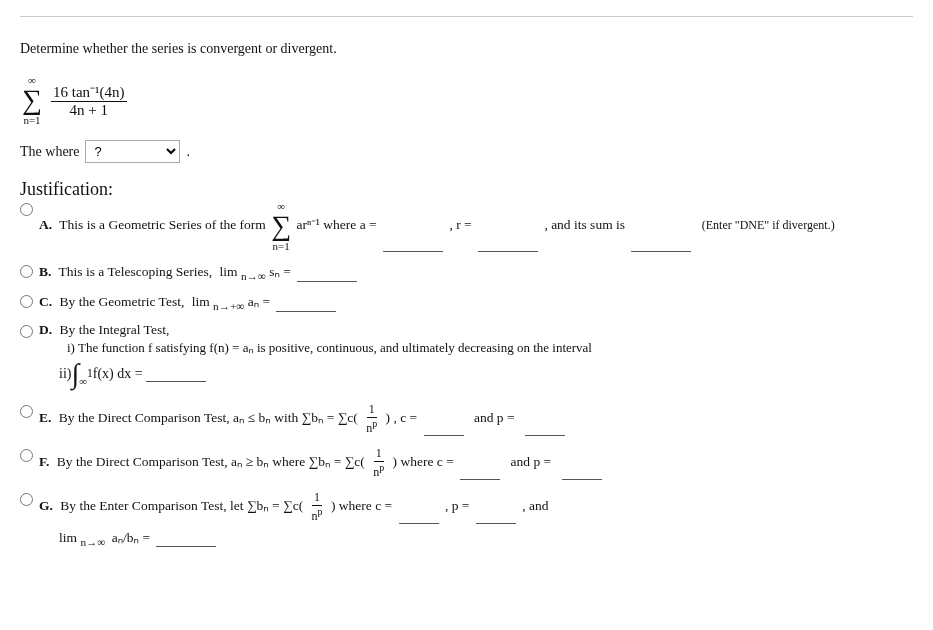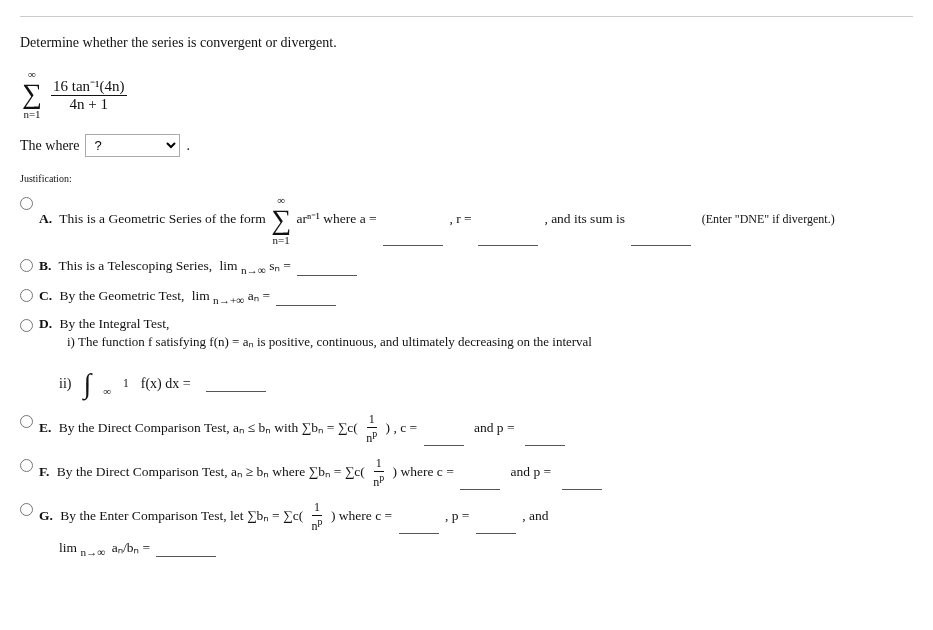--- a/index.html
+++ b/index.html
@@ -9,21 +9,21 @@
       background: #fff;
       color: #111;
       padding: 16px 20px;
       width: 933px;
       min-height: 630px;
     }
     .page-title {
       font-size: 14px;
       margin-bottom: 14px;
       border-top: 1px solid #ccc;
-      padding-top: 18px;
+      padding-top: 24px;
     }
     .series-display {
       margin-bottom: 14px;
       font-size: 15px;
     }
     .series-sum {
       display: inline-flex;
       align-items: center;
       gap: 4px;
     }
@@ -72,23 +72,22 @@
       font-size: 14px;
     }
     .dropdown-select {
       font-size: 13px;
       border: 1px solid #aaa;
       padding: 2px 4px;
       background: #fff;
       min-width: 80px;
     }
     .section-label {
-      font-size: 10px;
+      font-size: 18px;
       font-weight: normal;
-      margin-bottom: 10px;
     }
     .option-row {
       display: flex;
       align-items: flex-start;
       gap: 6px;
       margin-bottom: 10px;
       font-size: 13.5px;
     }
     .option-radio {
       margin-top: 3px;
@@ -123,22 +122,22 @@
       font-size: 12px;
       margin-left: 4px;
     }
     .sub-option {
       margin-left: 28px;
       font-size: 13px;
     }
     .integral-row {
       display: flex;
       align-items: center;
-      gap: 12px;
-      margin: 20px 0 4px 20px;
+      gap: 0;
+      margin: 4px 0 4px 20px;
       font-size: 14px;
     }
     .integral-sign {
       font-size: 28px;
       line-height: 1;
     }
     .and-label {
       margin: 0 4px;
     }
   </style>

